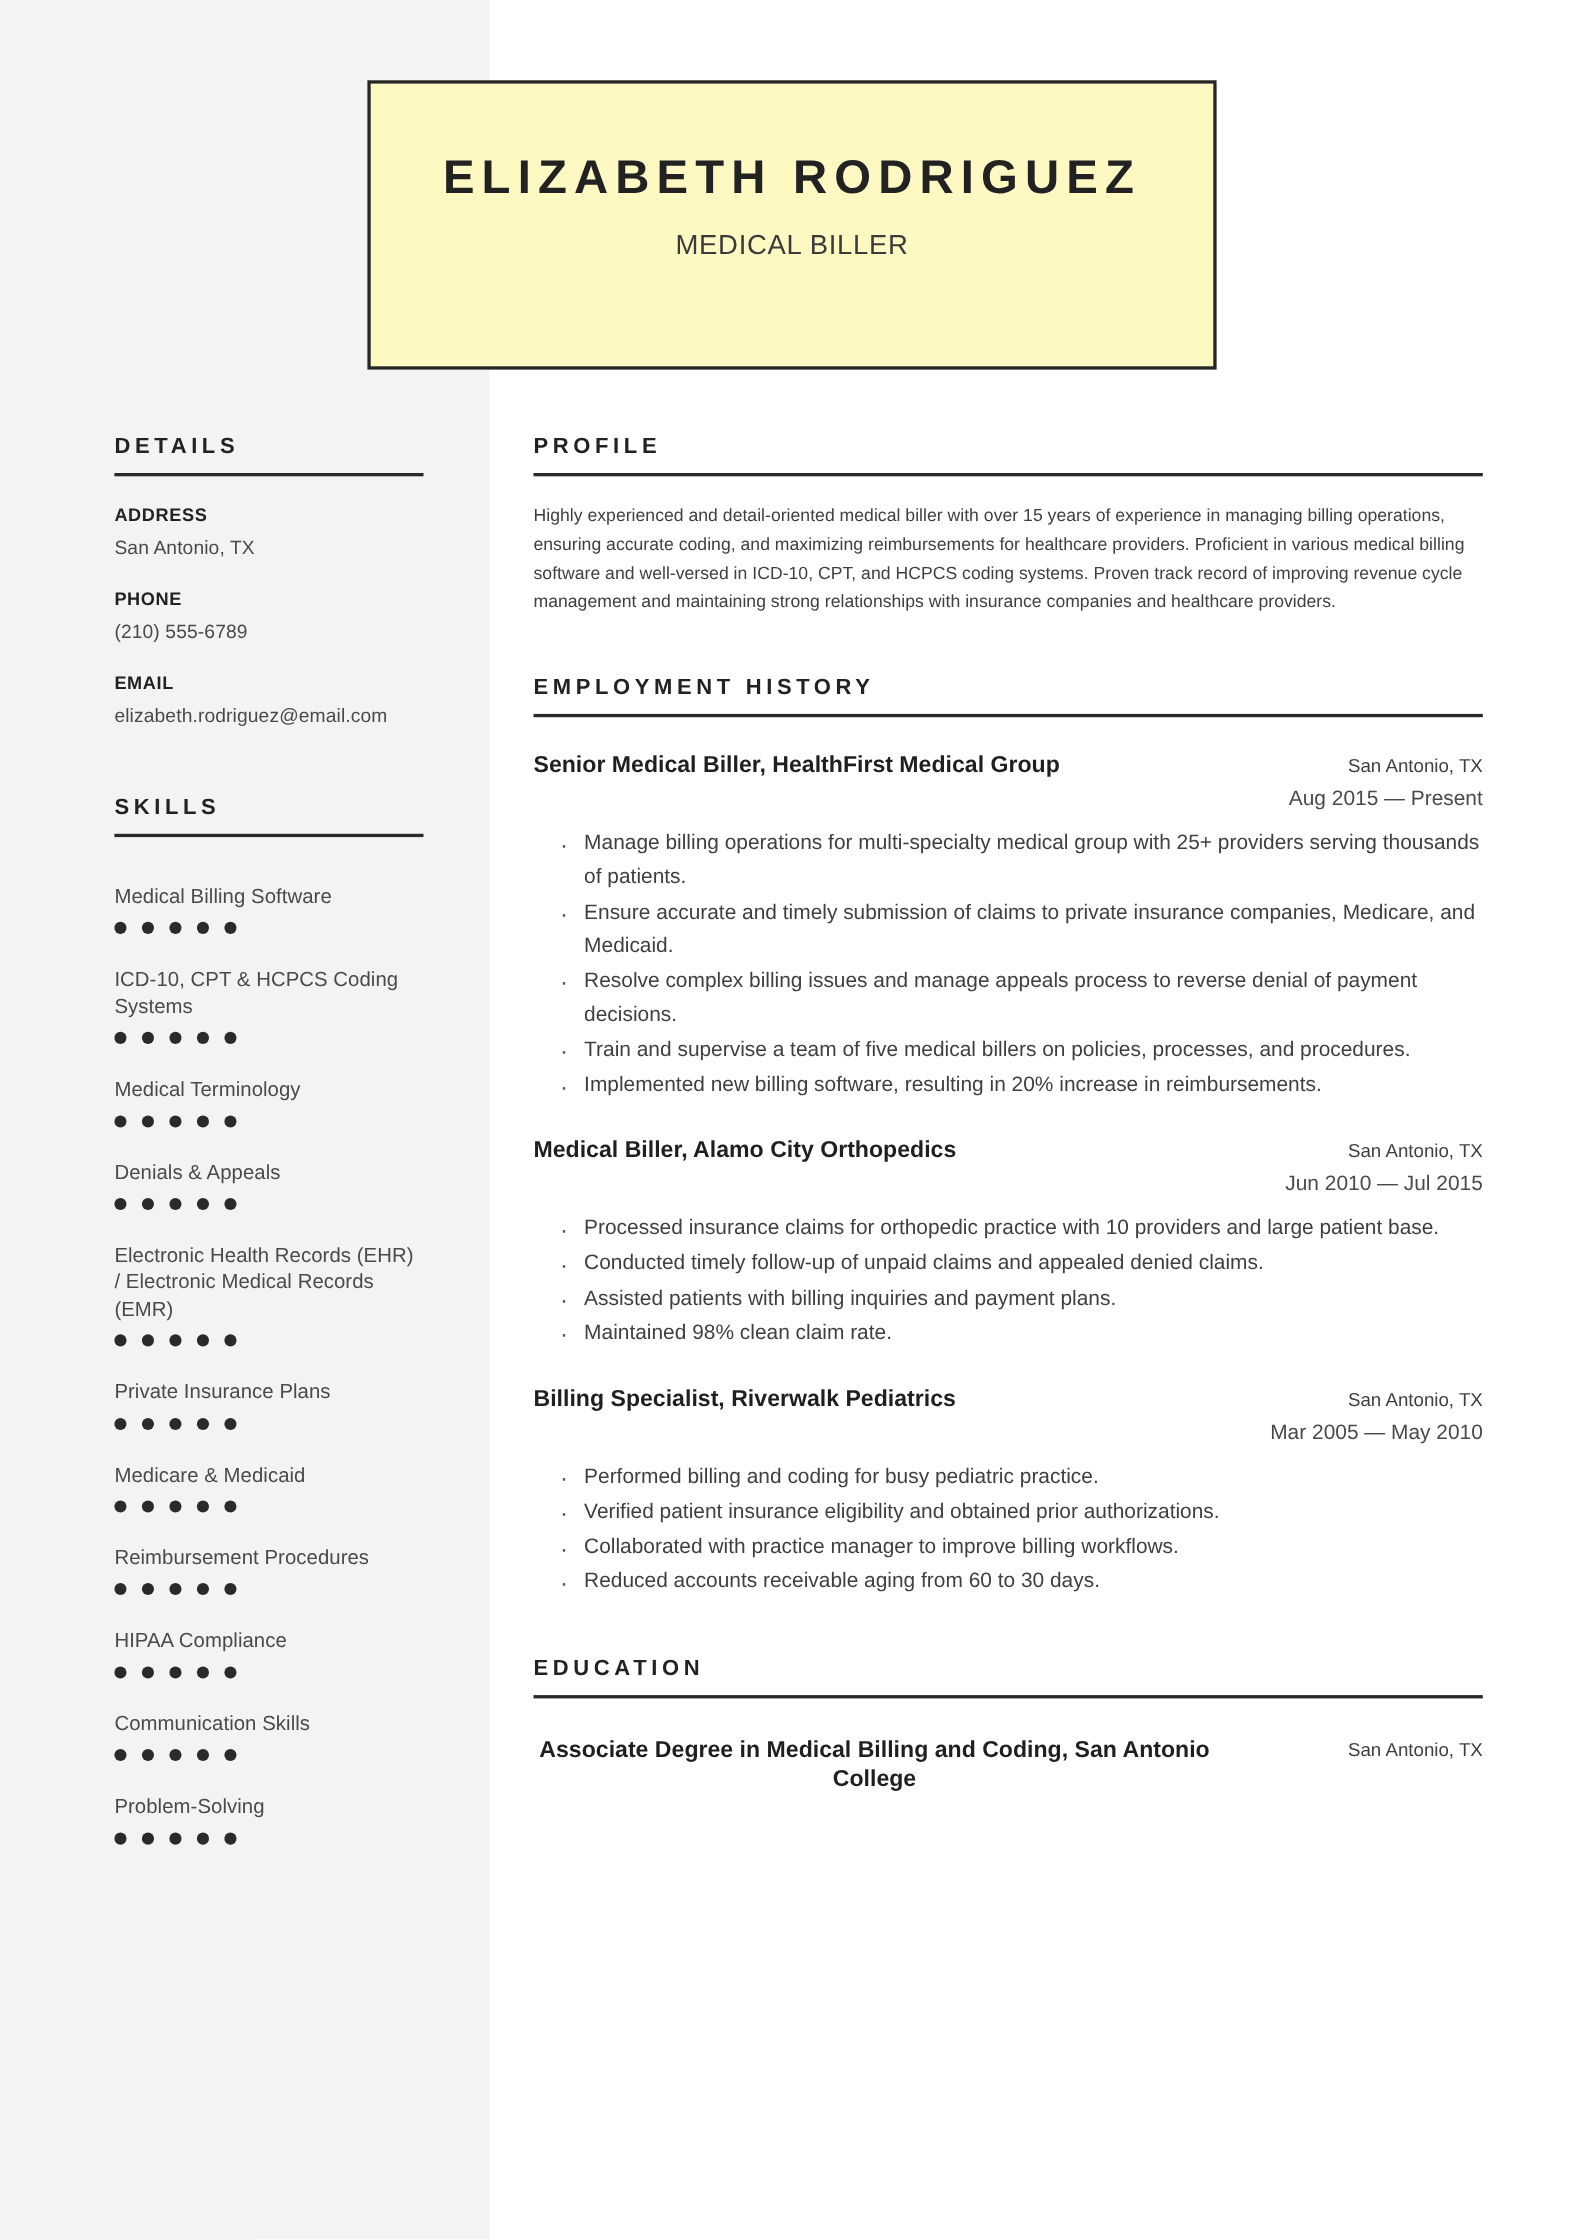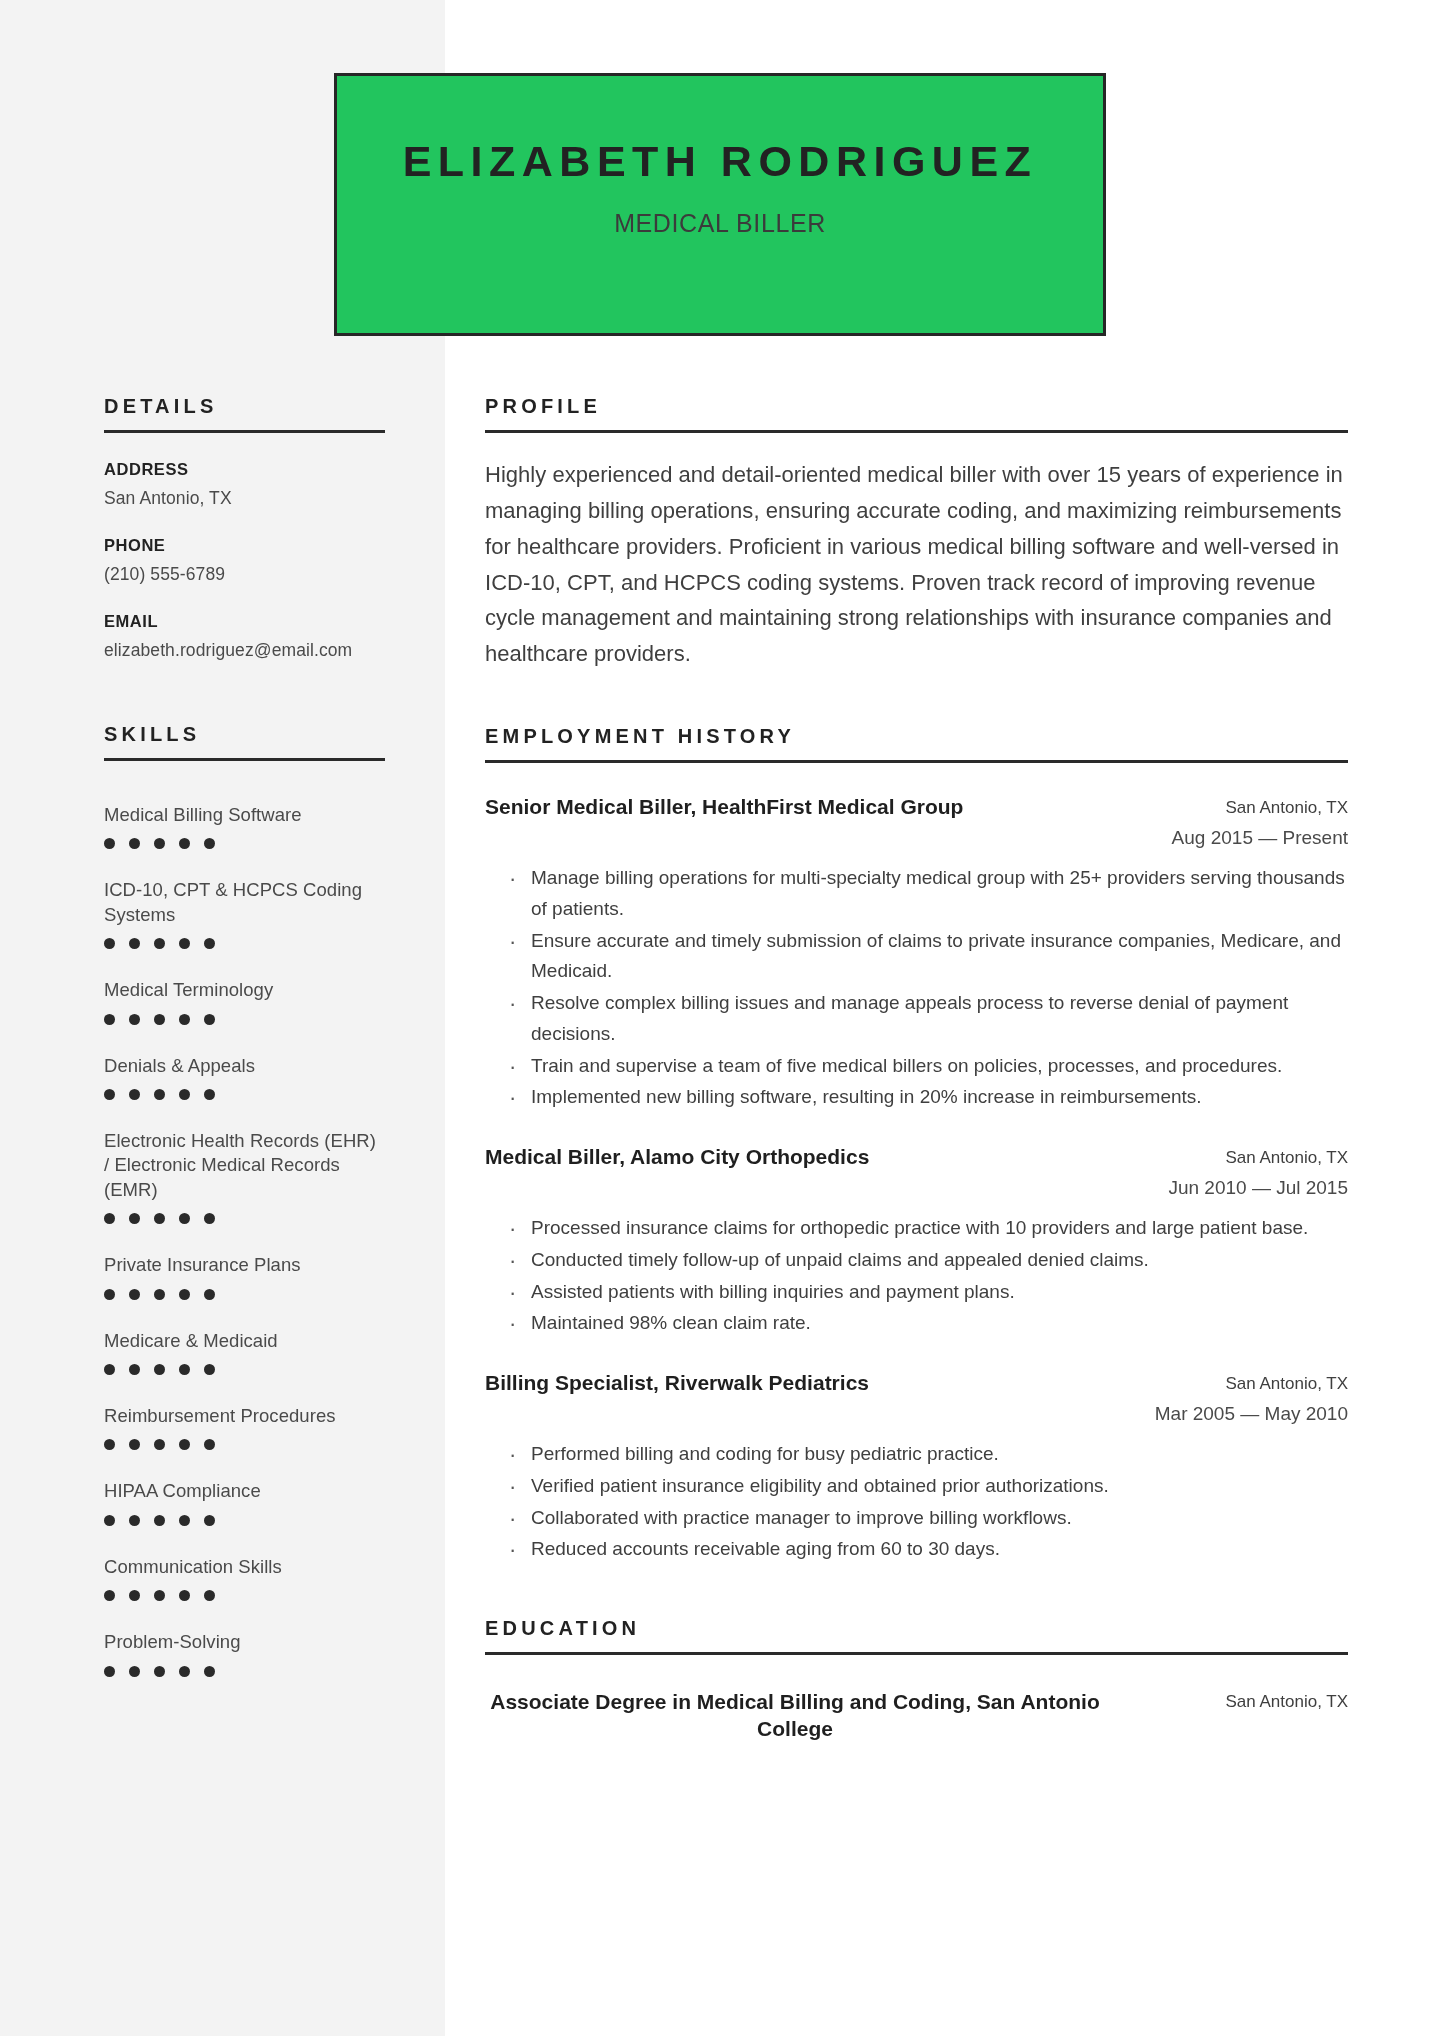--- a/index.html
+++ b/index.html
@@ -33,21 +33,21 @@
   }
 
   
   .header-box {
     position: absolute;
     left: 334px;
     top: 73px;
     width: 772px;
     height: 263px;
     border: 3px solid #262626;
-    background: #22c55e;
+    background: #fef9c3;
     display: flex;
     flex-direction: column;
     align-items: center;
     justify-content: flex-start;
     padding-top: 62px;
   }
   .full-name {
     font-size: 43px;
     font-weight: 700;
     letter-spacing: 6.5px;
@@ -134,21 +134,21 @@
   .dot {
     width: 11px;
     height: 11px;
     border-radius: 50%;
     background: #2a2a2a;
   }
 
   
   .profile-text {
     margin-top: 24px;
-    font-size: 22px;
+    font-size: 16px;
     line-height: 1.63;
     color: #3f3f3f;
     letter-spacing: 0.02px;
   }
 
   
   .emp-head-wrap { margin-top: 53px; }
   .job { margin-top: 31px; }
   .job-row {
     display: flex;

